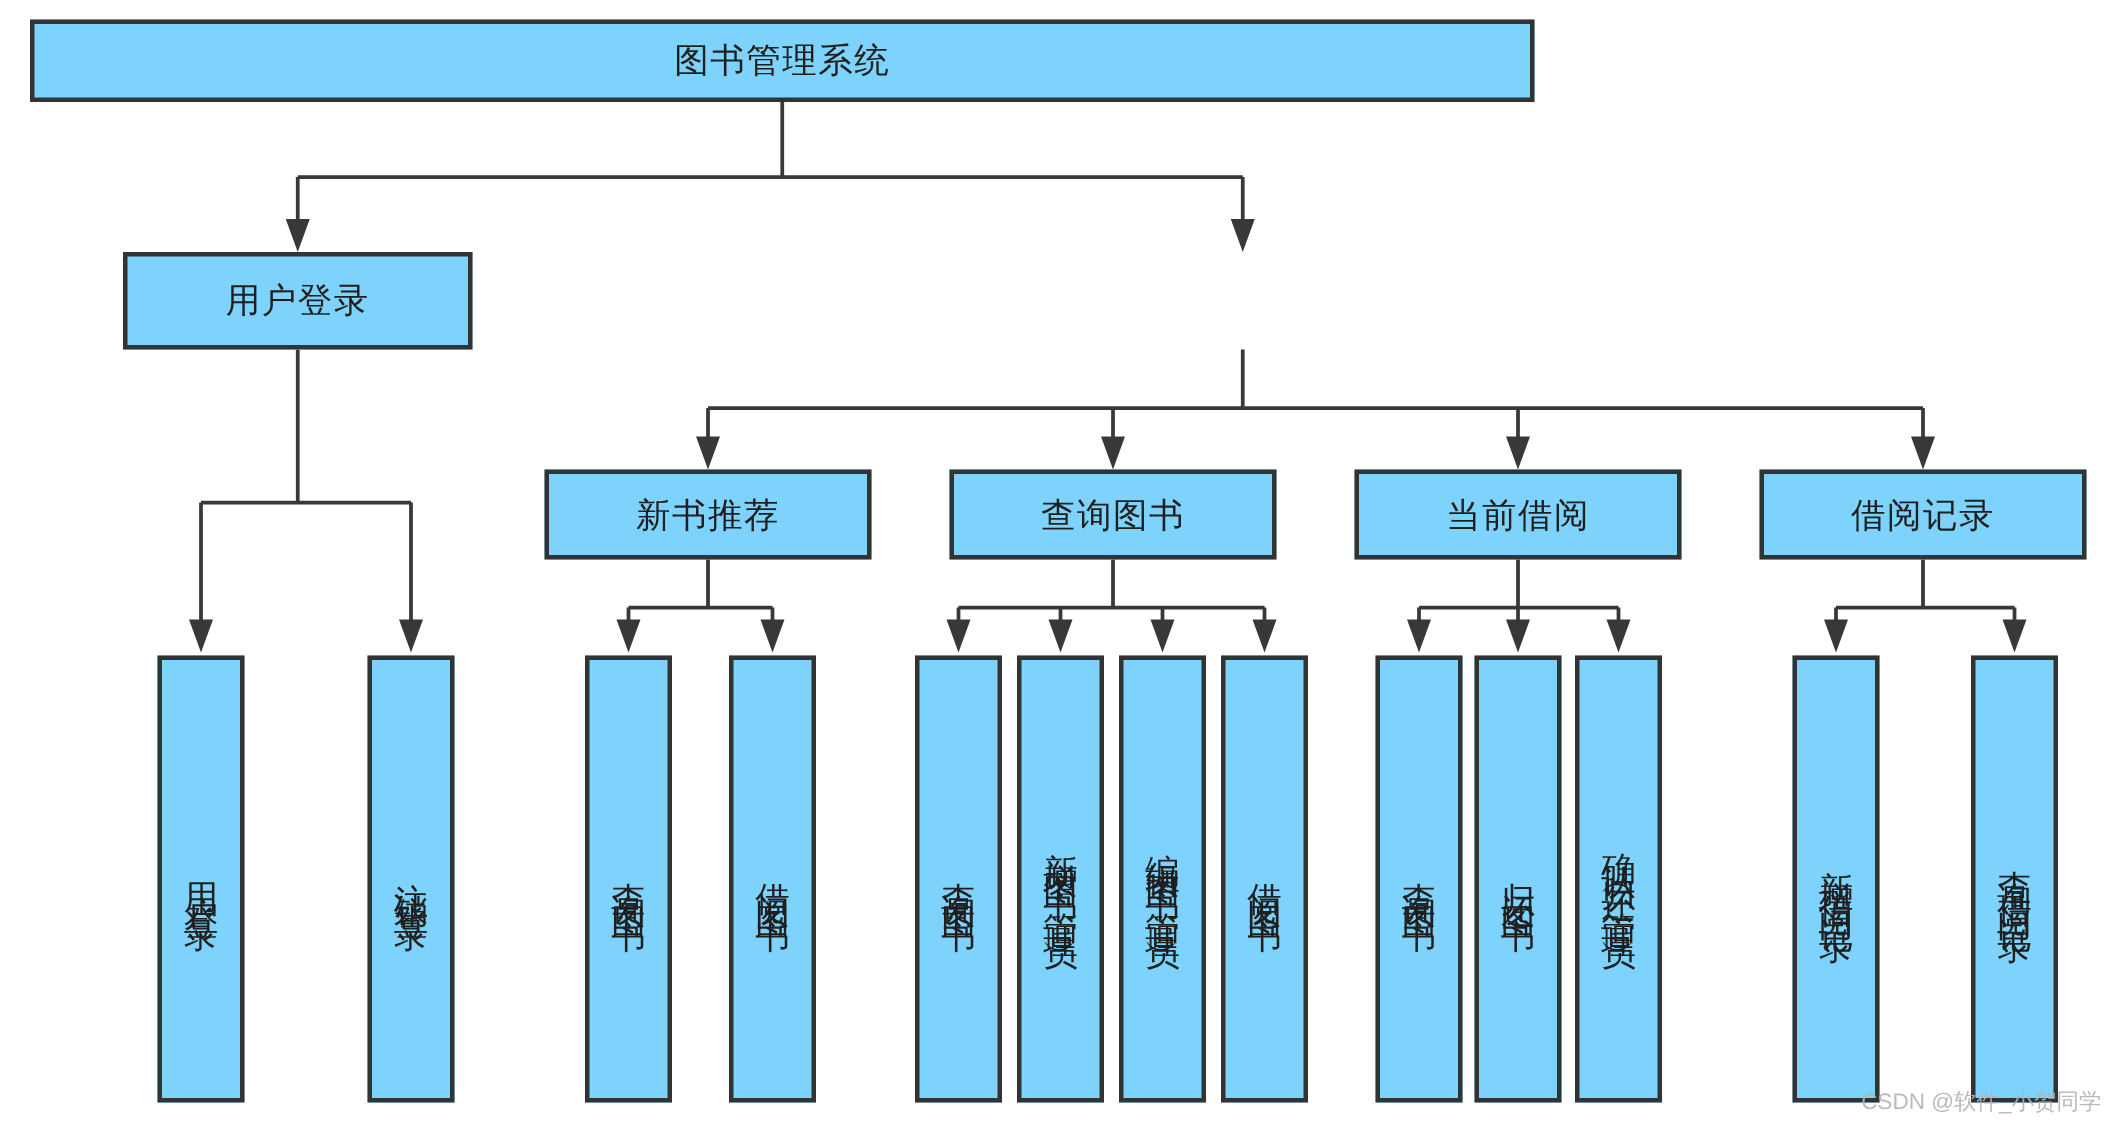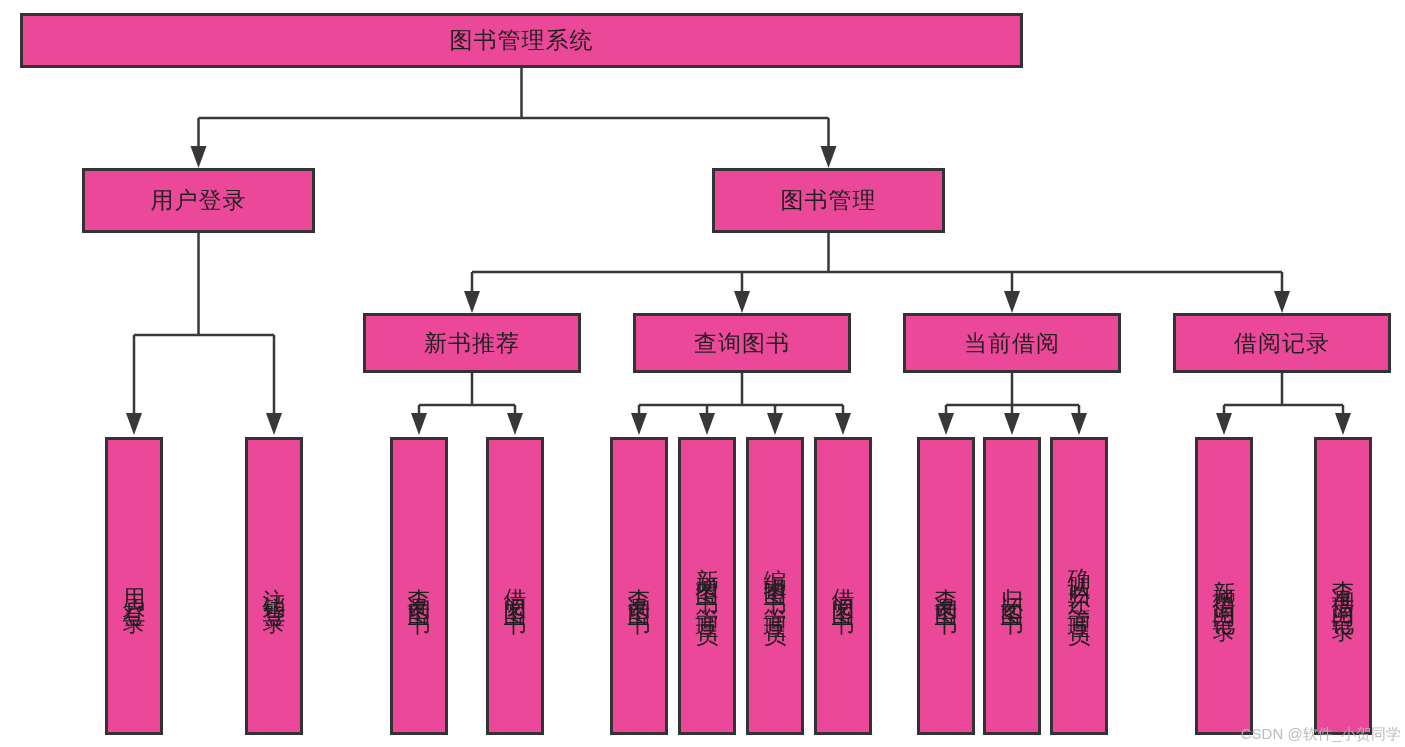--- a/index.html
+++ b/index.html
@@ -18,21 +18,21 @@
   #lines {
     position: absolute;
     left: 0;
     top: 0;
     z-index: 1;
   }
   .node {
     position: absolute;
     box-sizing: border-box;
     border: 3px solid #333333;
-    background: #ec4899;
+    background: #7dd3fc;
     display: flex;
     align-items: center;
     justify-content: center;
     color: #1f1f1f;
     z-index: 2;
   }
   .hlabel {
     font-size: 23px;
     letter-spacing: 1px;
     white-space: nowrap;
@@ -116,23 +116,20 @@
     </g>
   </svg>
 
   <div class="node root">
     <span class="hlabel">图书管理系统</span>
   </div>
 
   <div class="node lvl2 l2a">
     <span class="hlabel">用户登录</span>
   </div>
-  <div class="node lvl2 l2b">
-    <span class="hlabel">图书管理</span>
-  </div>
 
   <div class="node lvl3 l3a">
     <span class="hlabel">新书推荐</span>
   </div>
   <div class="node lvl3 l3b">
     <span class="hlabel">查询图书</span>
   </div>
   <div class="node lvl3 l3c">
     <span class="hlabel">当前借阅</span>
   </div>

